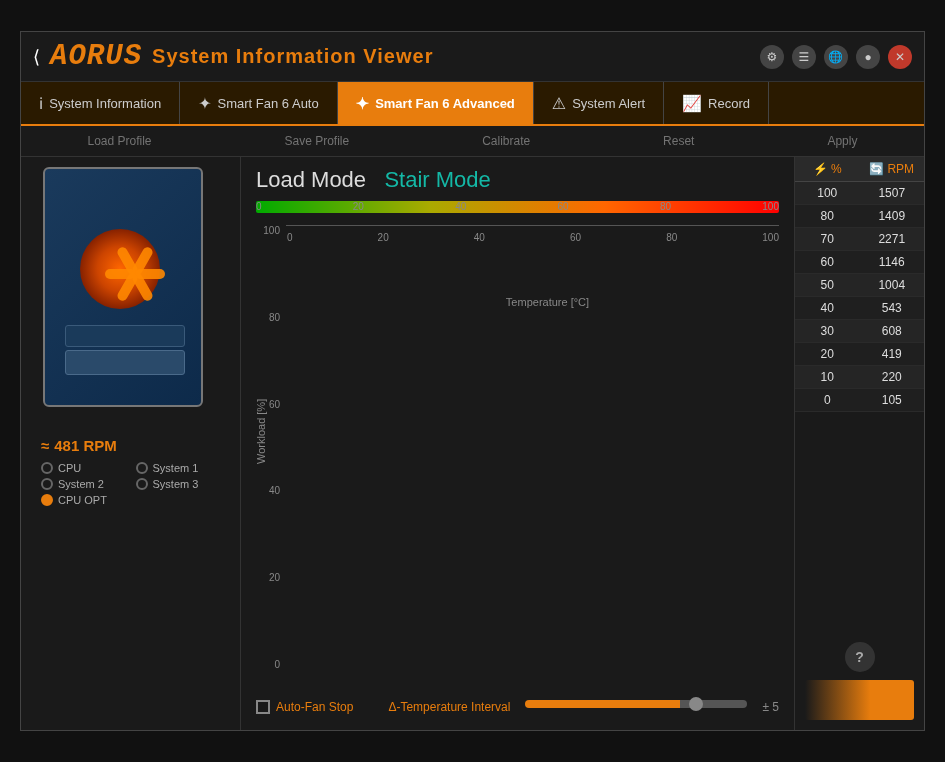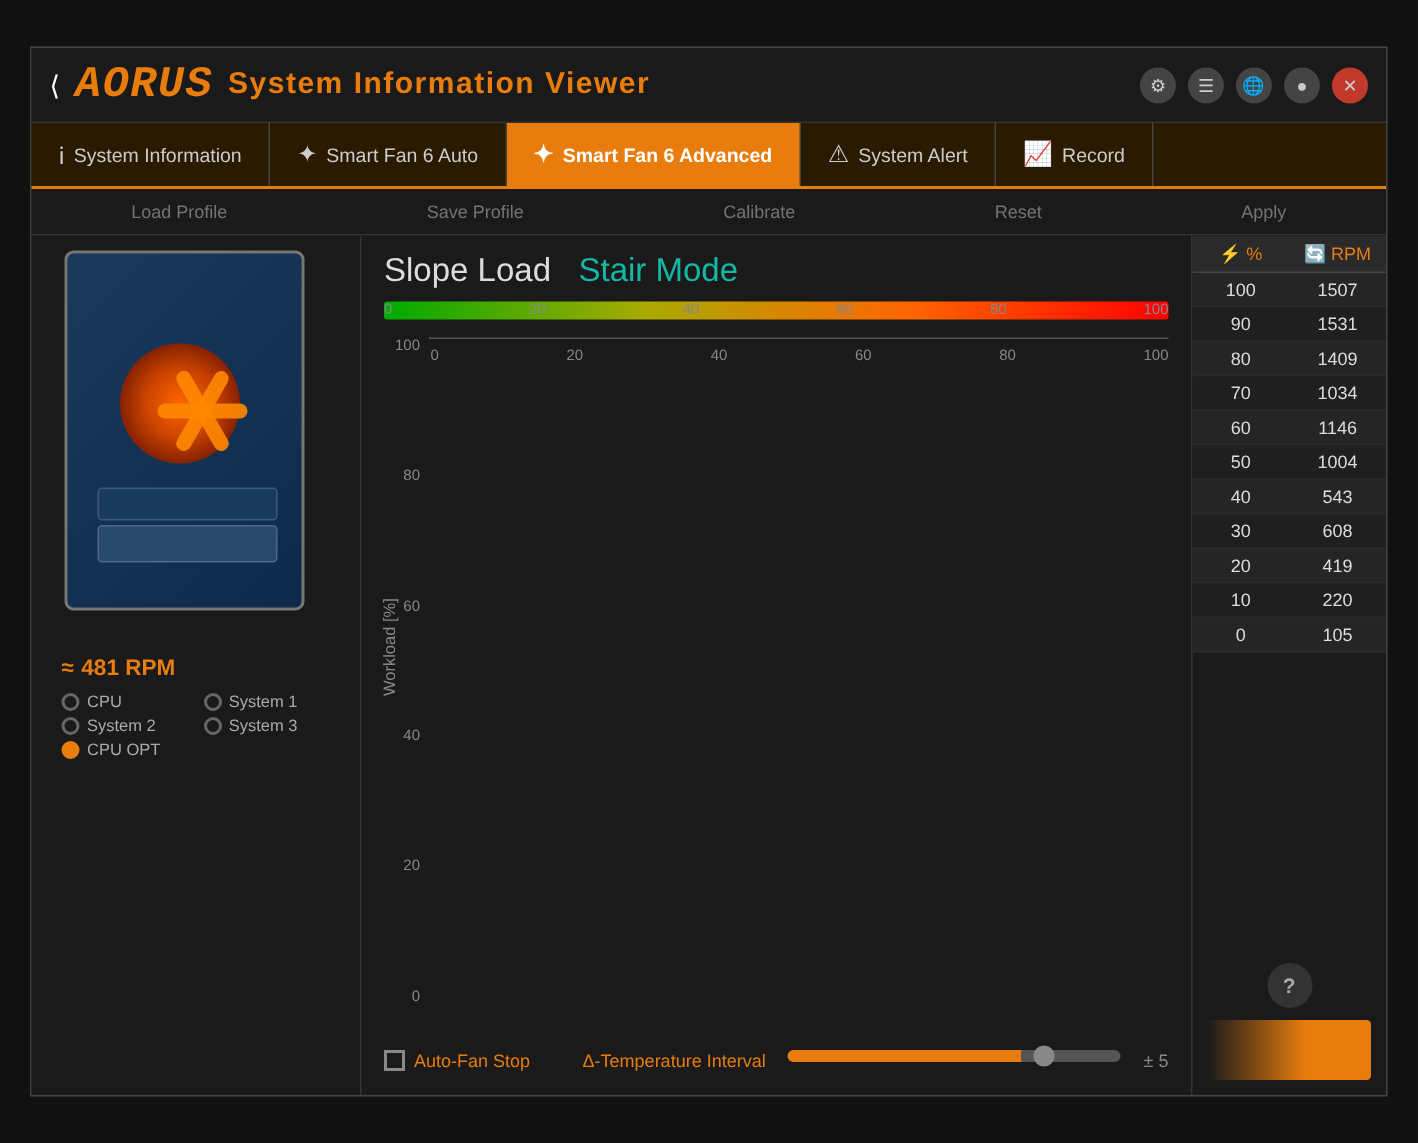--- a/index.html
+++ b/index.html
@@ -479,21 +479,21 @@
         </div>
         <div class="fan-option">
           <div class="radio-circle selected"></div>
           <span>CPU OPT</span>
         </div>
       </div>
     </div>
 
     <div id="center-panel">
       <div id="mode-title">
-        <span style="cursor:pointer;">Slope Load</span>
+        <span style="cursor:pointer;">Load Mode</span>
         &nbsp;
         <span class="active-mode" style="cursor:pointer;">Stair Mode</span>
       </div>
 
       <div id="temp-gradient-bar">
         <div id="temp-scale">
           <span>0</span>
           <span>20</span>
           <span>40</span>
           <span>60</span>
@@ -565,20 +565,21 @@
           <div style="position:absolute; bottom:-18px; left:0; right:0; display:flex; justify-content:space-between; color:#888; font-size:10px;">
             <span>0</span>
             <span>20</span>
             <span>40</span>
             <span>60</span>
             <span>80</span>
             <span>100</span>
           </div>
         </div>
 
+        <div id="x-axis-label" style="position:relative; text-align:center; color:#888; font-size:11px; margin-top: 38px; margin-left: 30px;">Temperature [°C]</div>
       </div>
 
       <div id="bottom-controls" style="margin-top:4px;">
         <div id="auto-fan-stop">
           <div class="checkbox-box"></div>
           <span>Auto-Fan Stop</span>
         </div>
         <span id="delta-temp-label">Δ-Temperature Interval</span>
         <div id="temp-slider">
           <div id="temp-slider-thumb"></div>
@@ -599,30 +600,26 @@
             <span>RPM</span>
           </div>
         </div>
         <div id="table-rows">
 
         <div class="table-row-data">
               <div class="td-cell">100</div>
               <div class="td-cell">1507</div>
             </div>
             <div class="table-row-data">
-              <div class="td-cell">90</div>
-              <div class="td-cell">1531</div>
-            </div>
-            <div class="table-row-data">
               <div class="td-cell">80</div>
               <div class="td-cell">1409</div>
             </div>
             <div class="table-row-data">
               <div class="td-cell">70</div>
-              <div class="td-cell">1034</div>
+              <div class="td-cell">2271</div>
             </div>
             <div class="table-row-data">
               <div class="td-cell">60</div>
               <div class="td-cell">1146</div>
             </div>
             <div class="table-row-data">
               <div class="td-cell">50</div>
               <div class="td-cell">1004</div>
             </div>
             <div class="table-row-data">

